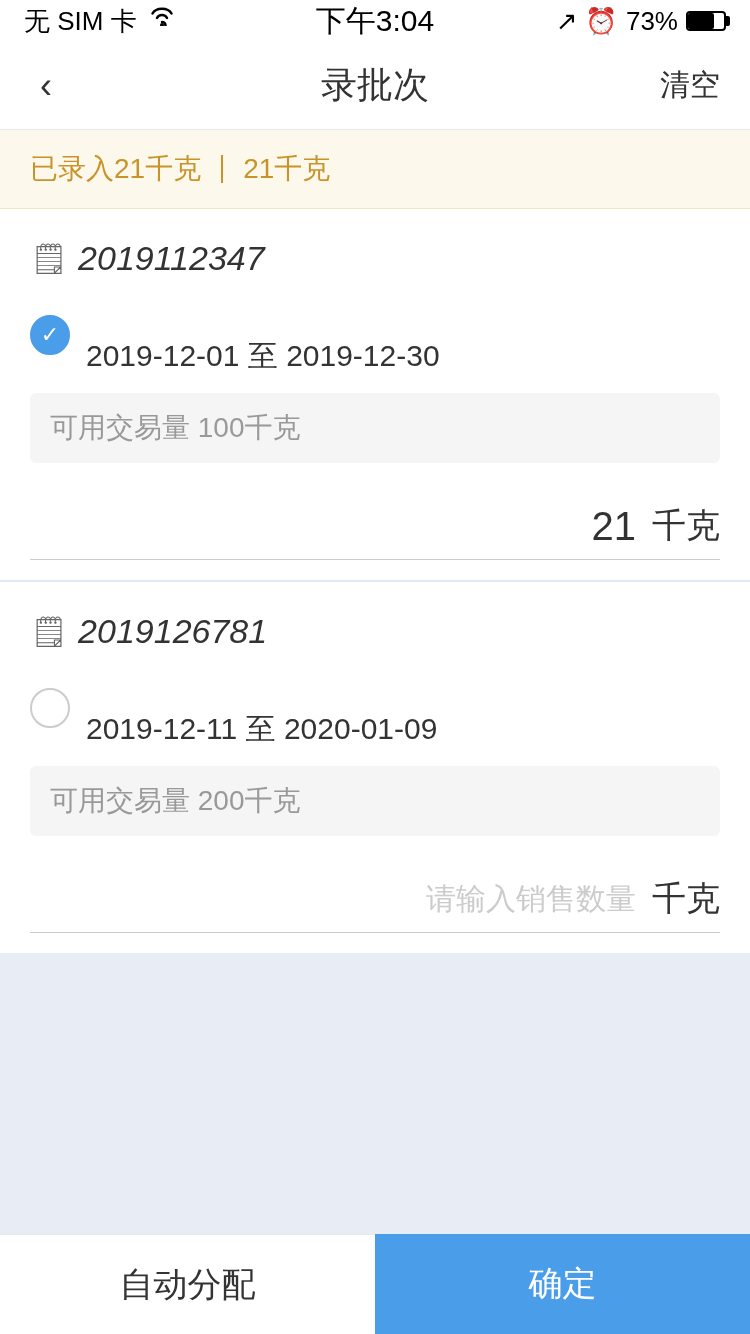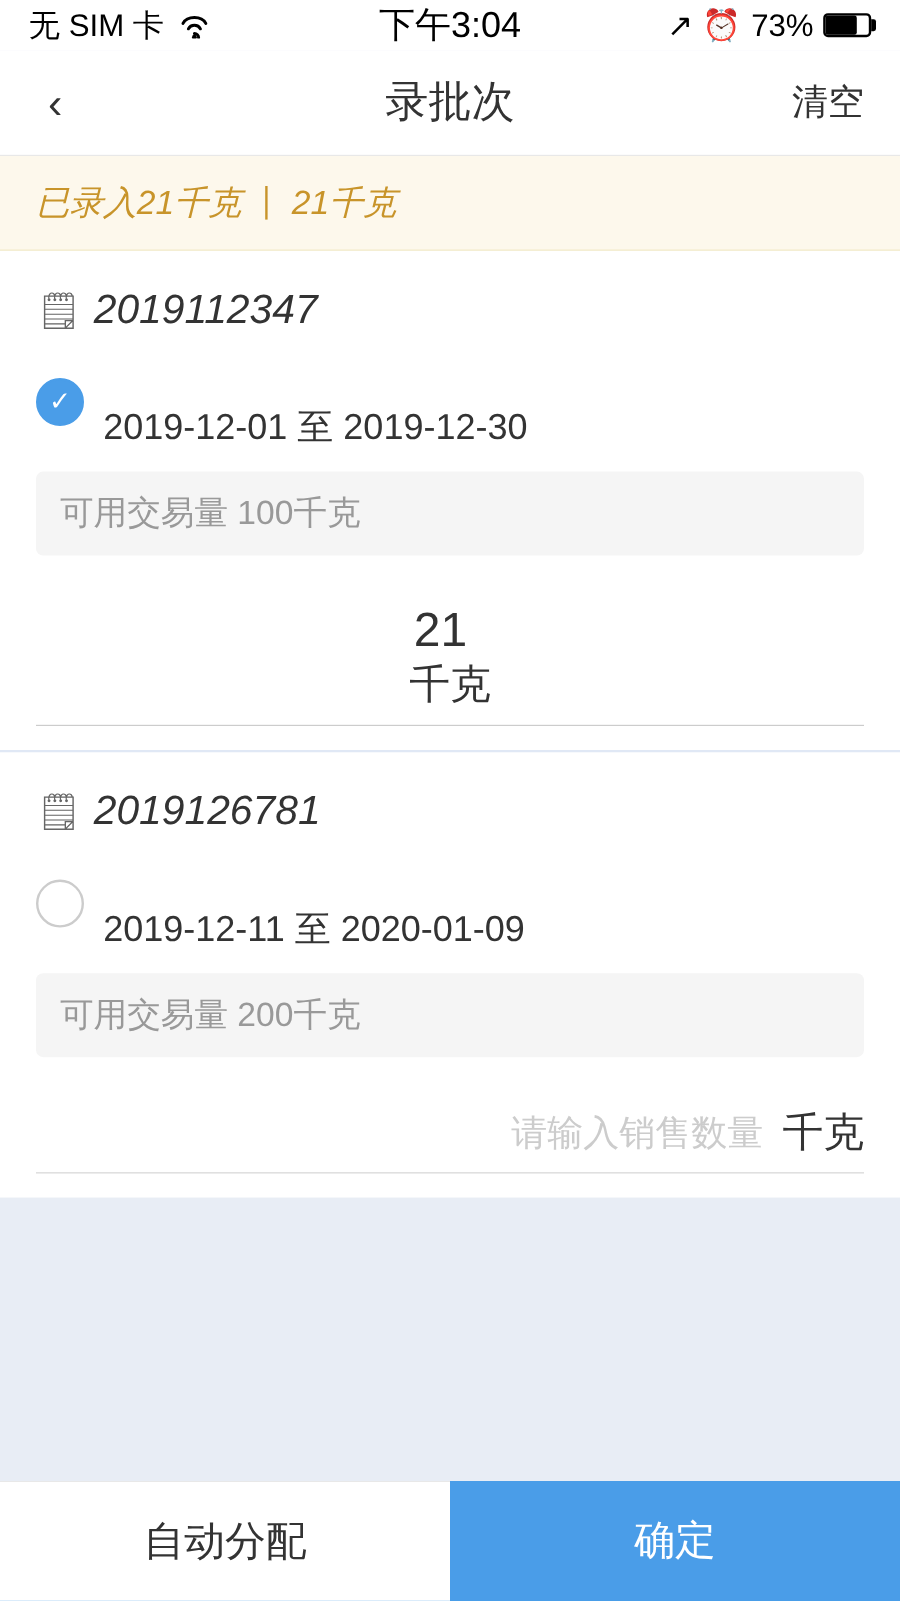--- a/index.html
+++ b/index.html
@@ -19,21 +19,21 @@
       height: 42px;
       background: #fff;
       display: flex;
       align-items: center;
       justify-content: space-between;
       padding: 0 24px;
       font-size: 26px;
     }
     .status-left {
       display: flex;
-      align-items: center;
+      align-items: flex-start;
       gap: 10px;
       font-size: 26px;
       color: #000;
     }
     .status-center {
       font-size: 30px;
       font-weight: 400;
       color: #000;
       position: absolute;
       left: 50%;
@@ -106,21 +106,20 @@
 
     
     .summary-banner {
       width: 750px;
       background: #fdf8ec;
       padding: 20px 30px;
       display: flex;
       align-items: center;
       gap: 20px;
       border-bottom: 1px solid #f0e6c0;
-      font-style: italic;
     }
     .summary-label {
       font-size: 28px;
       color: #c8942a;
     }
     .summary-divider {
       width: 2px;
       height: 28px;
       background: #c8942a;
     }
@@ -192,21 +191,20 @@
       margin: 0 0 0 0;
     }
 
     
     .quantity-row {
       display: flex;
       align-items: center;
       justify-content: flex-end;
       padding: 20px 30px 10px 30px;
       background: #fff;
-      flex-direction: column;
     }
     .quantity-value {
       font-size: 40px;
       color: #333;
       font-weight: 400;
       margin-right: 16px;
     }
     .quantity-unit {
       font-size: 34px;
       color: #333;

